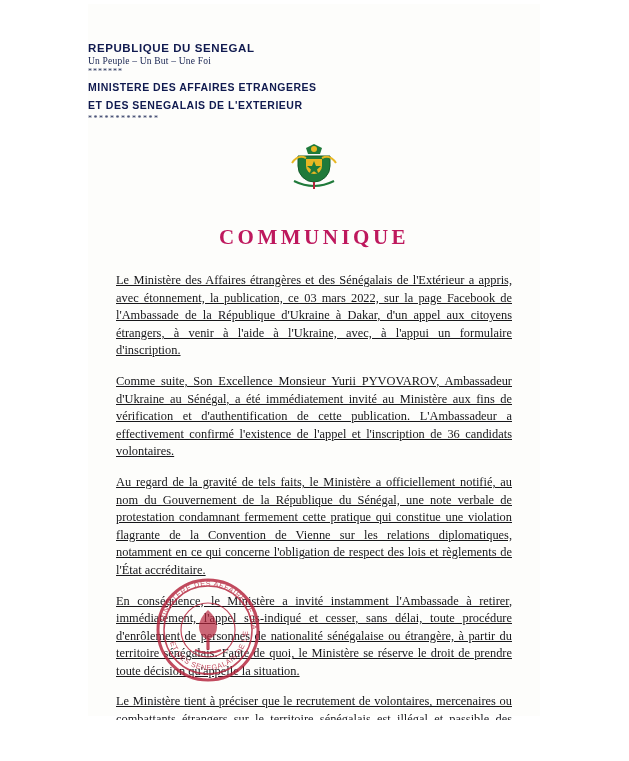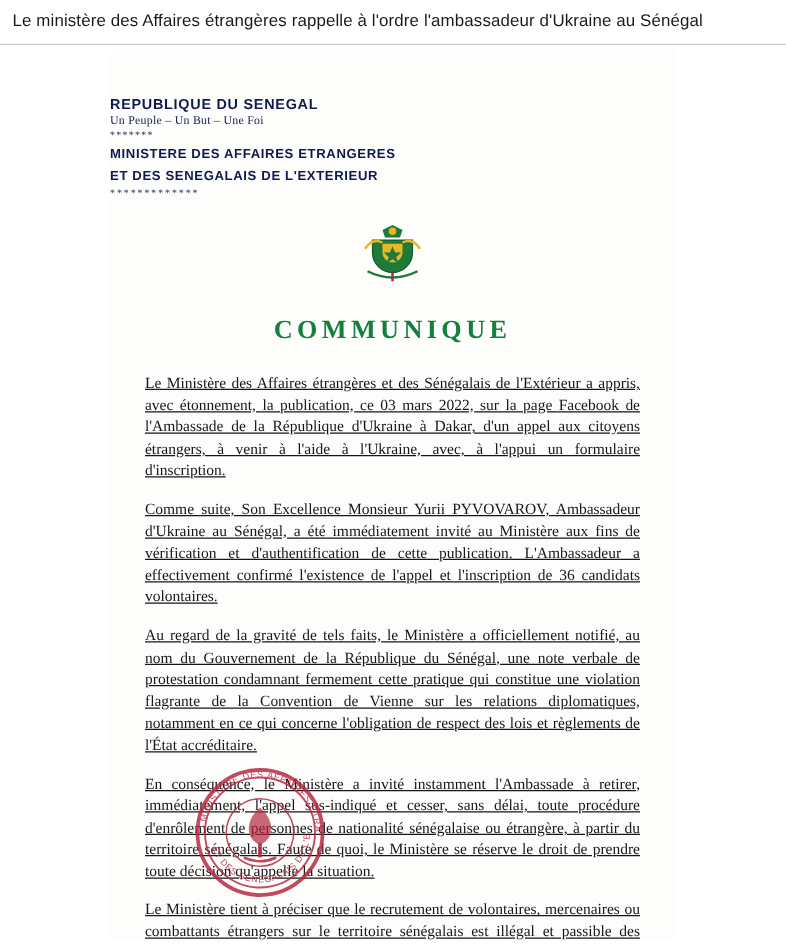--- a/index.html
+++ b/index.html
@@ -117,22 +117,22 @@
     height: 52px;
     position: relative;
   }
   .crest svg { display: block; }
   .doc-title {
     text-align: center;
     font-family: "Liberation Serif", serif;
     font-weight: bold;
     font-size: 21px;
     letter-spacing: 3.5px;
-    color: #15803d;
-    margin-top: 22px;
+    color: #be185d;
+    margin-top: 32px;
   }
   .body-text {
     margin: 22px 28px 0 28px;
     font-family: "Liberation Serif", serif;
     font-size: 12.4px;
     line-height: 17.6px;
     color: #17171a;
     text-align: justify;
   }
   .body-text p {
@@ -149,23 +149,20 @@
     pointer-events: none;
     opacity: 0.82;
   }
   .stamp svg { display: block; }
 </style>
 </head>
 <body>
 
 <div class="page">
 
-  <div class="headline-bar">
-    <div class="headline-text">Le ministère des Affaires étrangères rappelle à l'ordre l'ambassadeur d'Ukraine au Sénégal</div>
-  </div>
 
   <div class="doc-wrap">
     <div class="scan-edge-left"></div>
     <div class="scan-edge-right"></div>
 
     <div class="doc-sheet">
 
       <div class="letterhead">
         <div class="lh-line1">REPUBLIQUE DU SENEGAL</div>
         <div class="lh-line2">Un Peuple – Un But – Une Foi</div>

